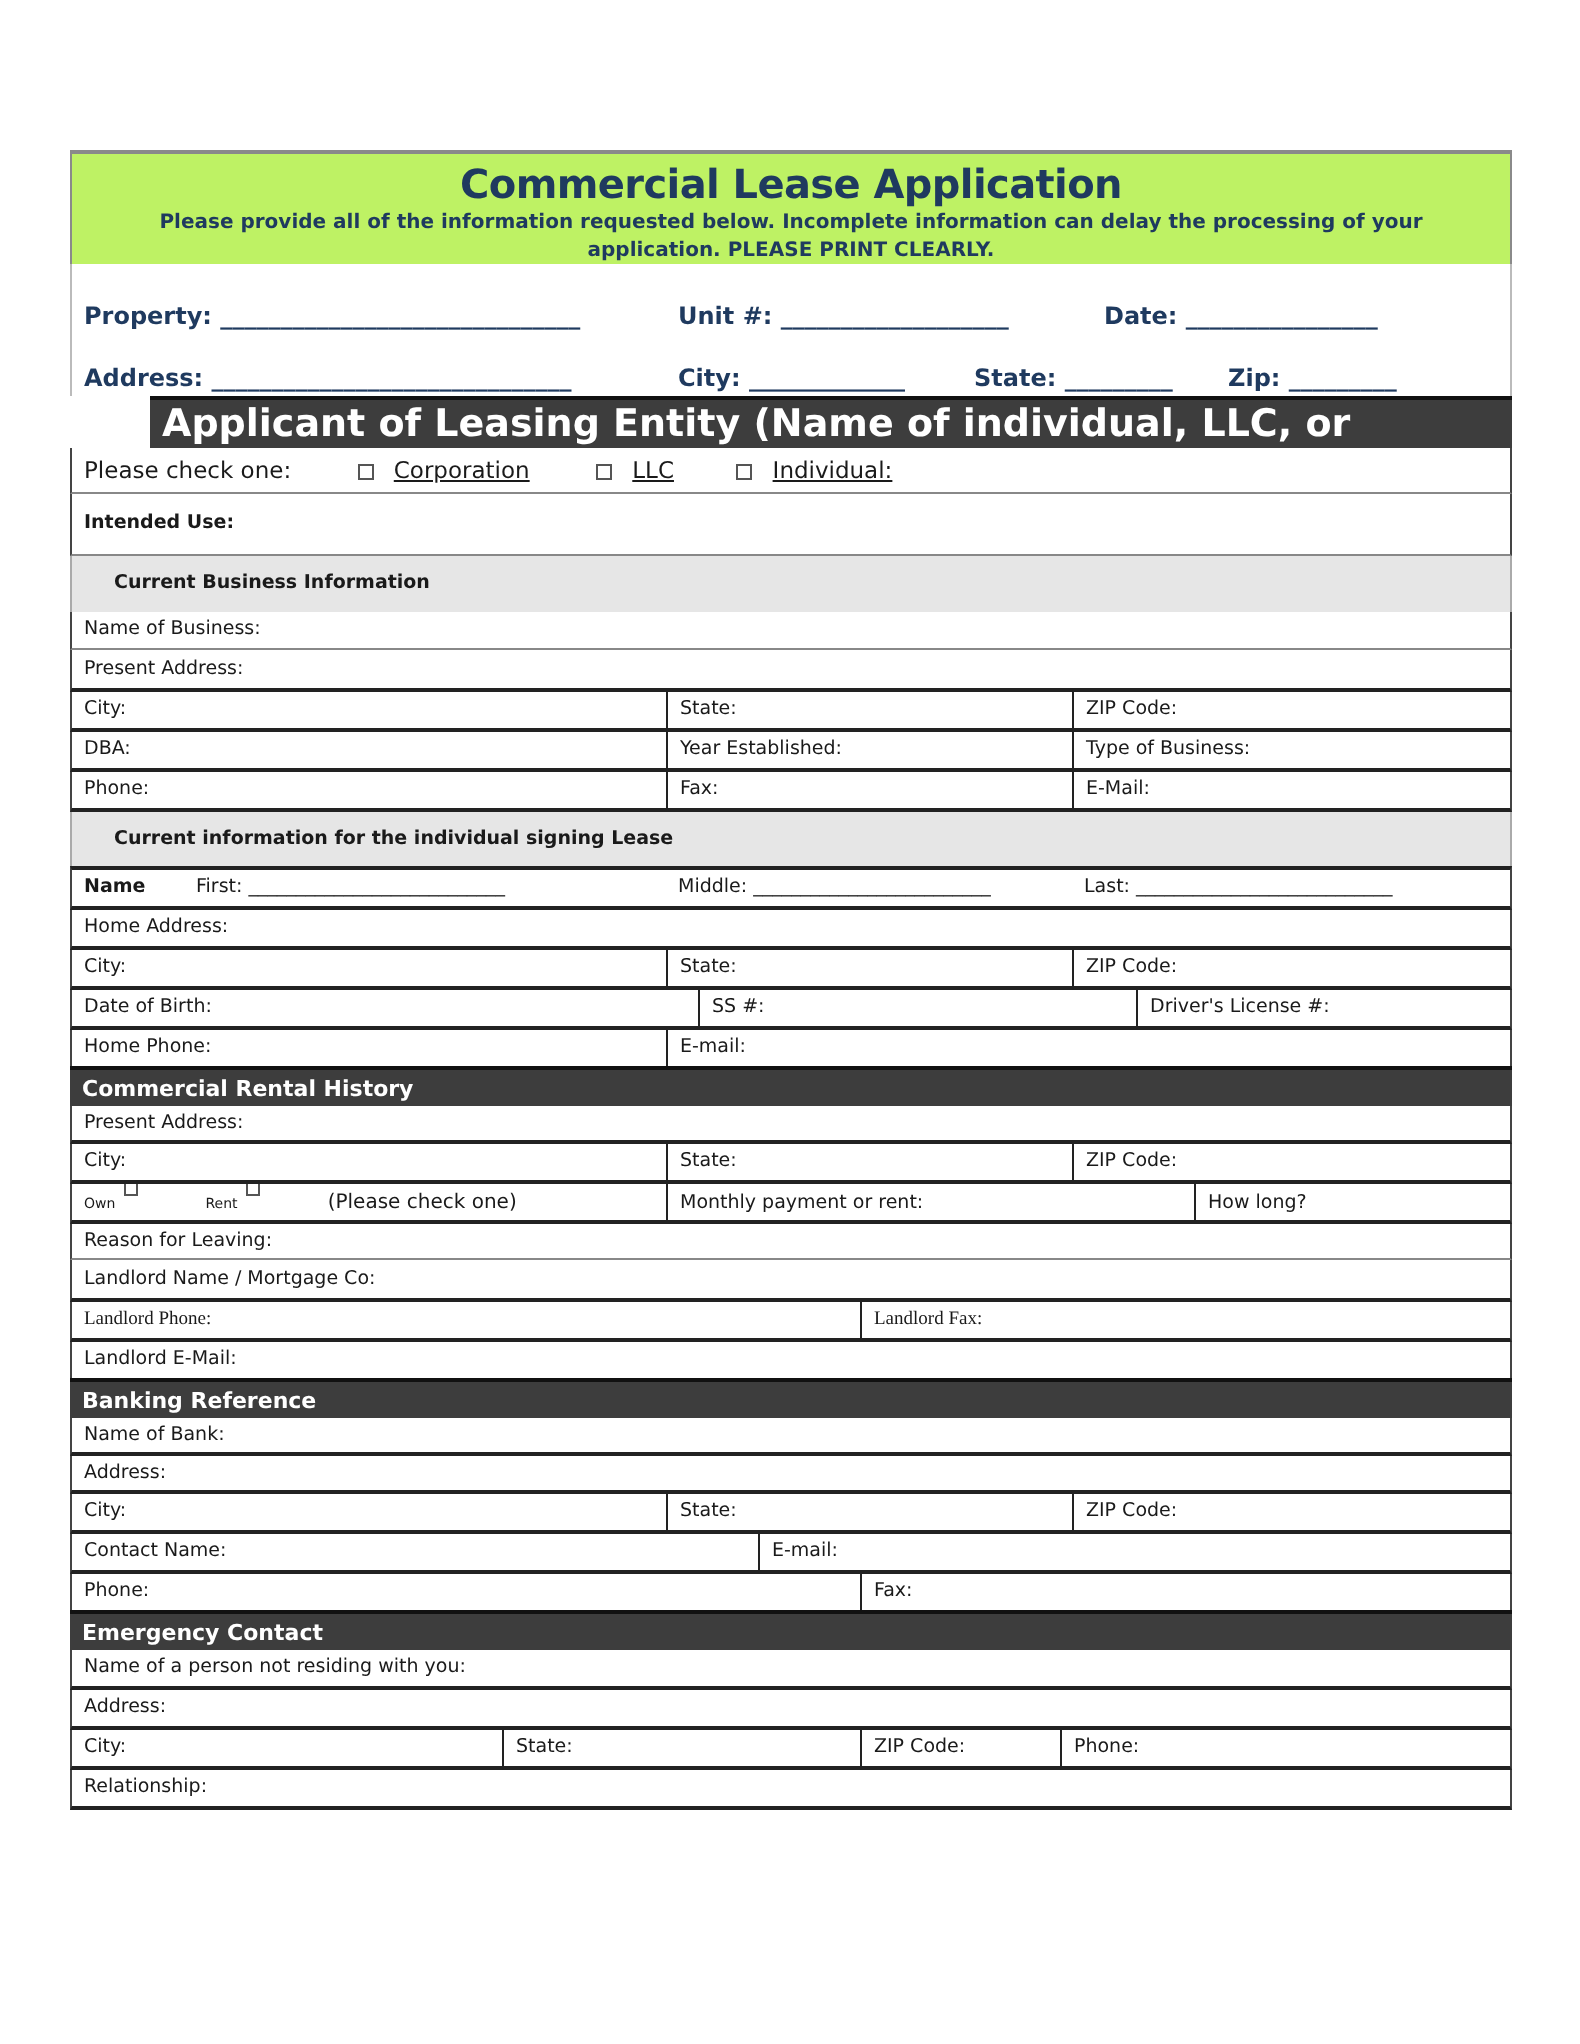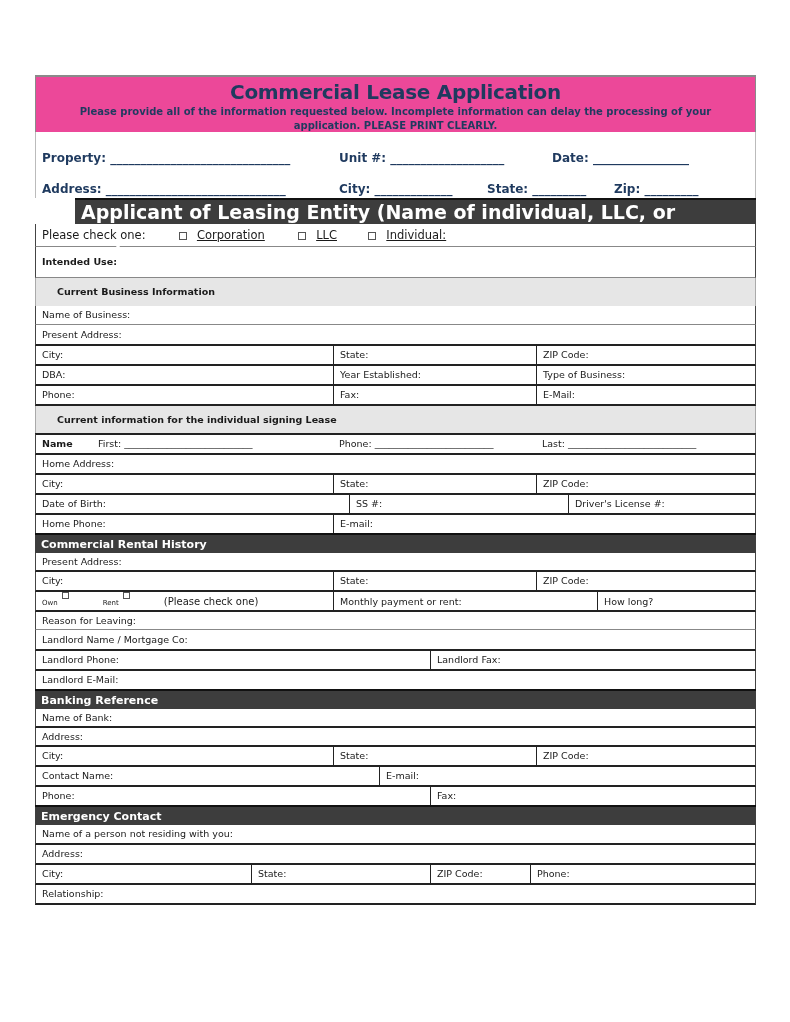--- a/index.html
+++ b/index.html
@@ -1,18 +1,18 @@
 <!DOCTYPE html>
 <html><head>
 <meta charset="utf-8">
 <style>
   html, body { margin: 0; padding: 0; background: #ffffff; }
   body { width: 790px; height: 1022px; position: relative; font-family: "DejaVu Sans", sans-serif; color: #1a1a1a; }
   .page { position: absolute; left: 35px; top: 75px; width: 721px; }
-  .hdr { background: #ec4899; border-top: 2px solid #8a8a8a; border-left: 1px solid #8a8a8a; border-right: 1px solid #8a8a8a; height: 55px; text-align: center; }
+  .hdr { background: #bef264; border-top: 2px solid #8a8a8a; border-left: 1px solid #8a8a8a; border-right: 1px solid #8a8a8a; height: 55px; text-align: center; }
   .title { color: #1f3a5f; font-family: "DejaVu Sans", sans-serif; font-weight: bold; font-size: 20px; line-height: 26px; padding-top: 2px; letter-spacing: -0.3px; }
   .subtitle { color: #1f3a5f; font-weight: bold; font-size: 10px; line-height: 14px; padding: 0 40px; }
   .info { height: 66px; position: relative; border-left: 1px solid #bbb; border-right: 1px solid #bbb; }
   .info-row { position: absolute; left: 6px; right: 6px; height: 16px; color: #1f3a5f; font-weight: bold; font-size: 12px; }
   .info-row span { position: absolute; white-space: nowrap; }
   .darkbar { background: #3d3d3d; color: #ffffff; font-weight: bold; border-top: 2px solid #111; }
   .darkbar.big { height: 24px; line-height: 24px; font-size: 19px; padding-left: 6px; margin-left: 40px; }
   .darkbar.small { height: 18px; line-height: 20px; font-size: 11px; padding-left: 6px; }
   .row { display: flex; border-bottom: 2px solid #222; border-left: 1px solid #444; border-right: 1px solid #444; font-size: 9.5px; }
   .row.thin { border-bottom: 1px solid #888; }
@@ -85,21 +85,21 @@
     <div class="cell" style="width:297px;">Phone:</div>
     <div class="cell" style="width:203px;">Fax:</div>
     <div class="cell" style="flex:1;">E-Mail:</div>
   </div>
 
   <div class="grayhdr" style="height:27px; line-height:27px;">Current information for the individual signing Lease</div>
   <div class="row" style="height:18px; line-height:18px; border-top:2px solid #222;">
     <div class="cell" style="width:297px; border:none;">
       <b style="display:inline-block; width:56px;">Name</b><span>First: ___________________________</span>
     </div>
-    <div class="cell" style="width:203px; border:none;">Phone: _________________________</div>
+    <div class="cell" style="width:203px; border:none;">Middle: _________________________</div>
     <div class="cell" style="flex:1; border:none;">Last: ___________________________</div>
   </div>
   <div class="row" style="height:18px; line-height:18px;">
     <div class="cell" style="width:100%;">Home Address:</div>
   </div>
   <div class="row" style="height:18px; line-height:18px;">
     <div class="cell" style="width:297px;">City:</div>
     <div class="cell" style="width:203px;">State:</div>
     <div class="cell" style="flex:1;">ZIP Code:</div>
   </div>
@@ -132,21 +132,21 @@
     </div>
     <div class="cell" style="width:264px;">Monthly payment or rent:</div>
     <div class="cell" style="flex:1;">How long?</div>
   </div>
   <div class="row thin" style="height:17px; line-height:17px;">
     <div class="cell" style="width:100%;">Reason for Leaving:</div>
   </div>
   <div class="row" style="height:19px; line-height:19px;">
     <div class="cell" style="width:100%;">Landlord Name / Mortgage Co:</div>
   </div>
-  <div class="row" style="height:18px; line-height:18px;">
+  <div class="row" style="height:18px; line-height:18px;font-family:Liberation Serif, serif;">
     <div class="cell" style="width:394px;">Landlord Phone:</div>
     <div class="cell" style="flex:1;">Landlord Fax:</div>
   </div>
   <div class="row" style="height:18px; line-height:18px; border-bottom:none;">
     <div class="cell" style="width:100%;">Landlord E-Mail:</div>
   </div>
 
   <div class="darkbar small">Banking Reference</div>
   <div class="row" style="height:17px; line-height:17px;">
     <div class="cell" style="width:100%;">Name of Bank:</div>

